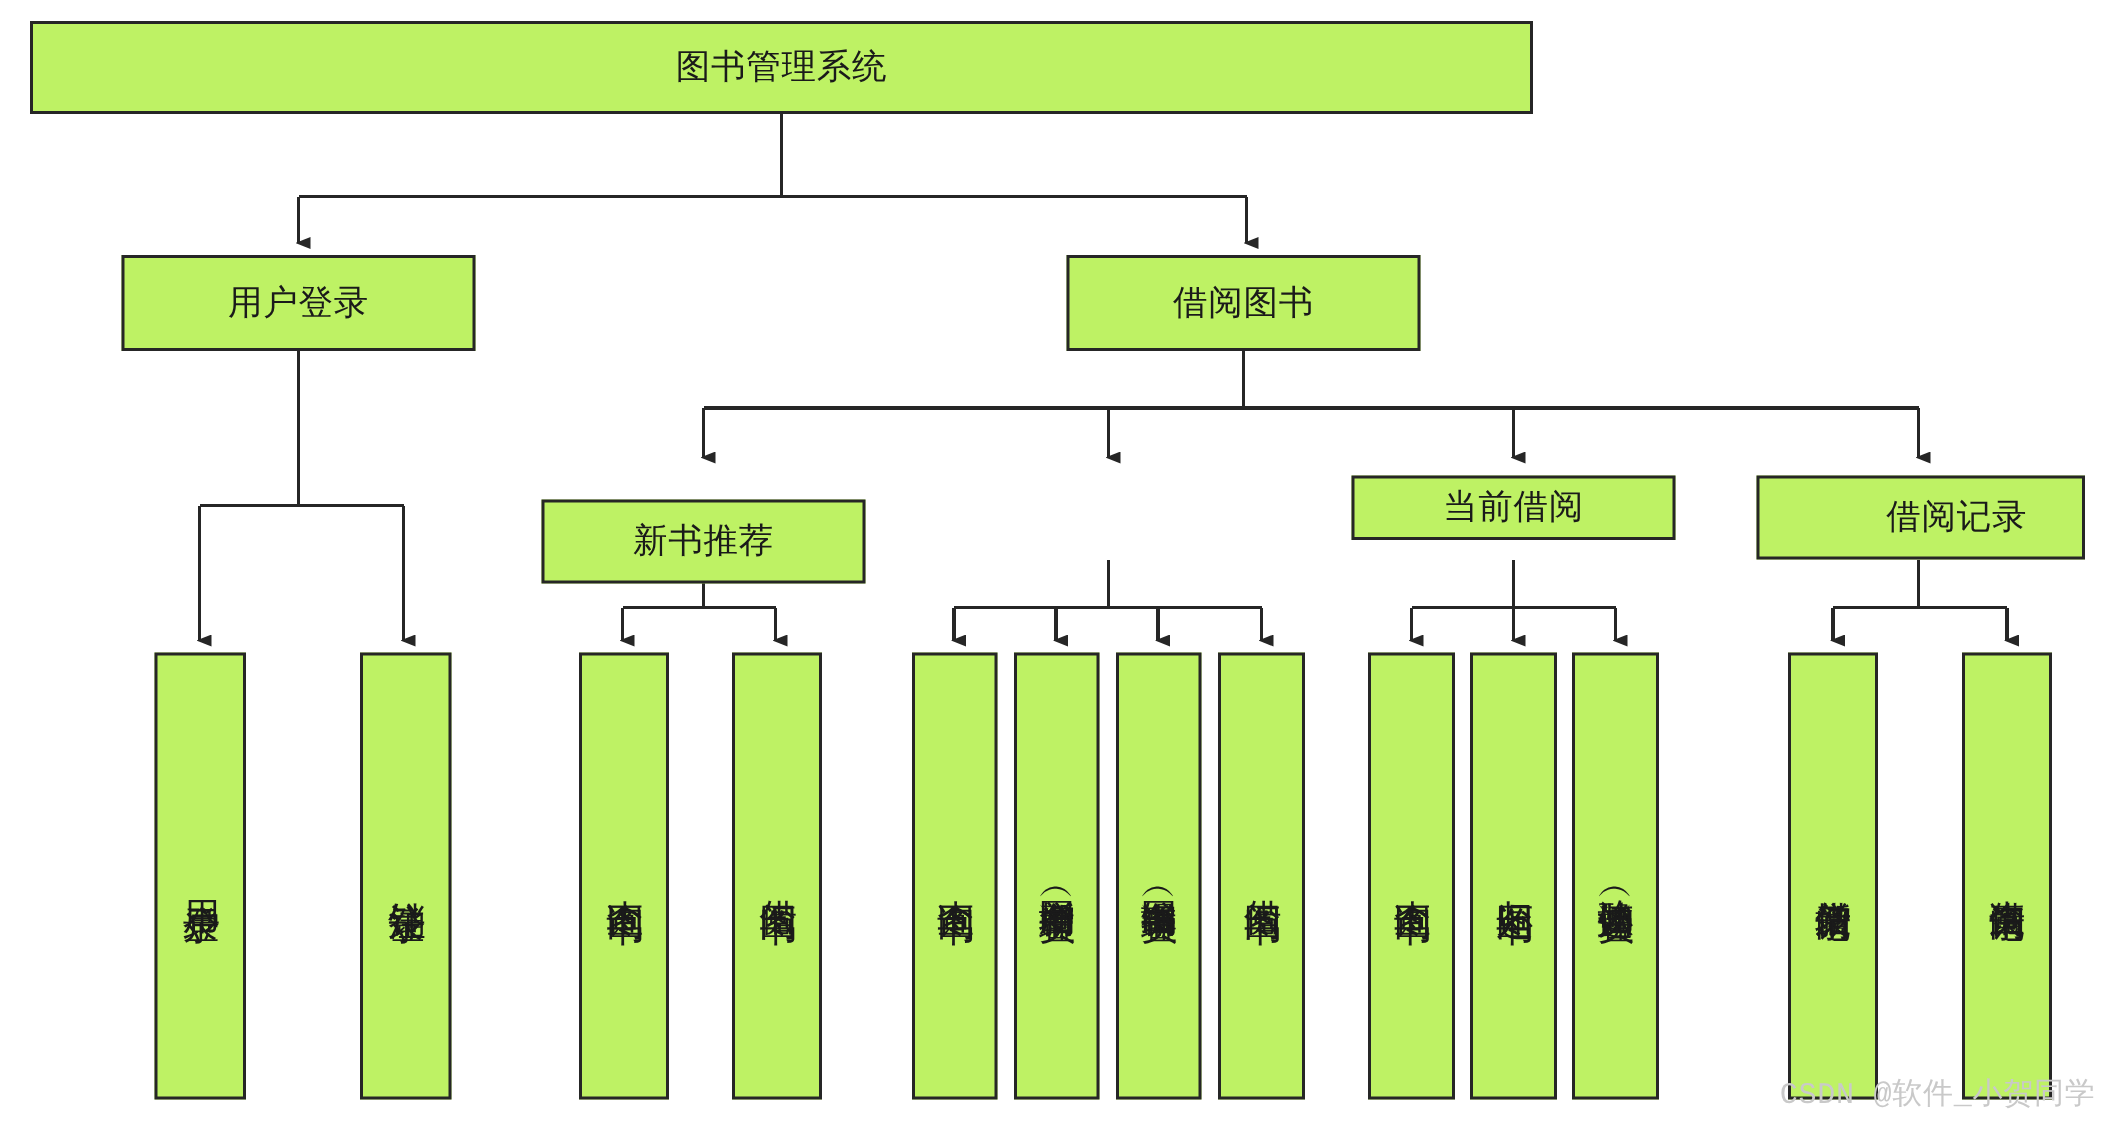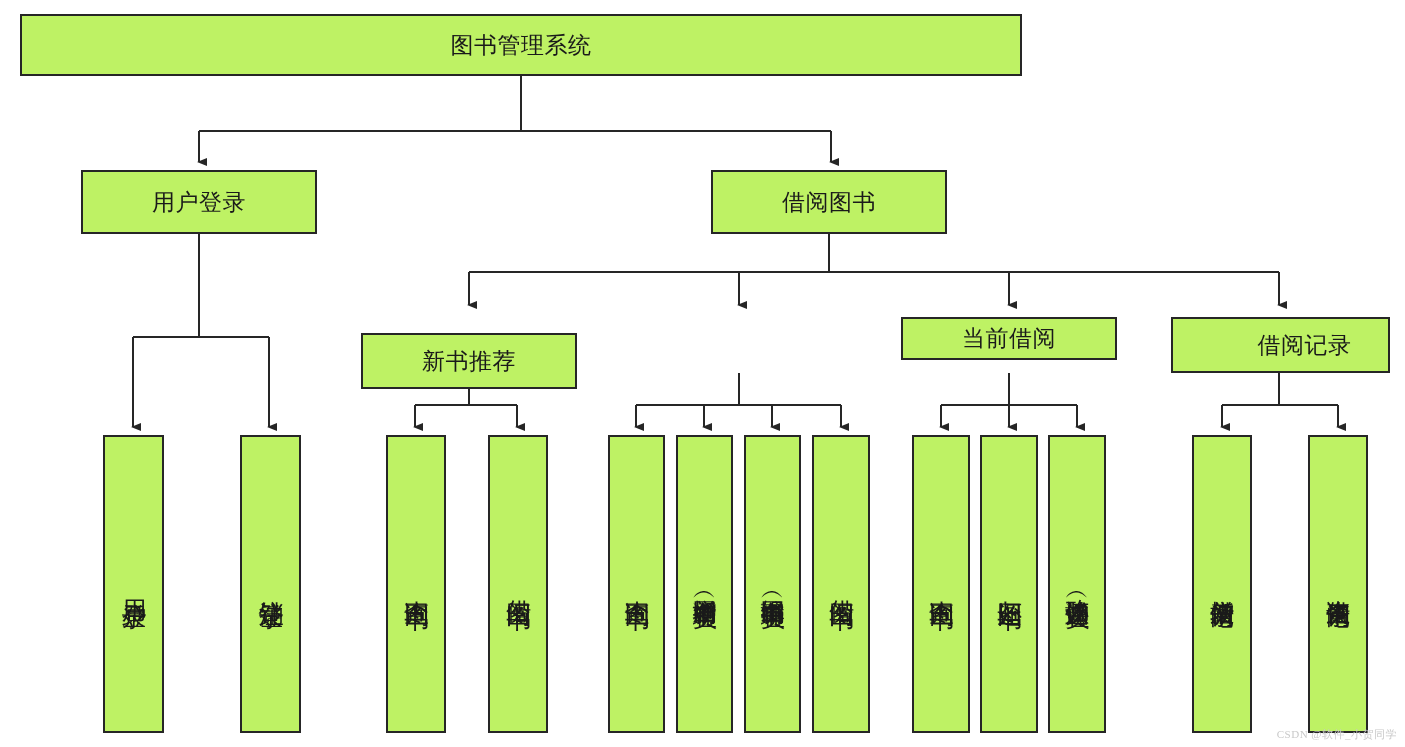--- a/index.html
+++ b/index.html
@@ -65,26 +65,26 @@
   }
   .node.vert.long .node-label {
     font-size: 24px;
     line-height: 1.18;
     letter-spacing: 1px;
   }
   #watermark {
     position: absolute;
     right: 8px;
     bottom: 5px;
-    font-size: 11px;
+    font-size: 20px;
     color: #c9c9c9;
     letter-spacing: 0.5px;
     z-index: 6;
     white-space: nowrap;
-    font-family: Liberation Serif, serif;
+    font-family: Liberation Mono, monospace;
   }
 </style>
 </head>
 <body>
 
 <div id="diagram-root">
 
   <svg id="edges-layer" viewBox="0 0 1405 747" width="1405" height="747" xmlns="http://www.w3.org/2000/svg">
     <defs>
       <marker id="arrowhead" markerWidth="10" markerHeight="10" refX="4" refY="8" orient="auto" markerUnits="userSpaceOnUse">

